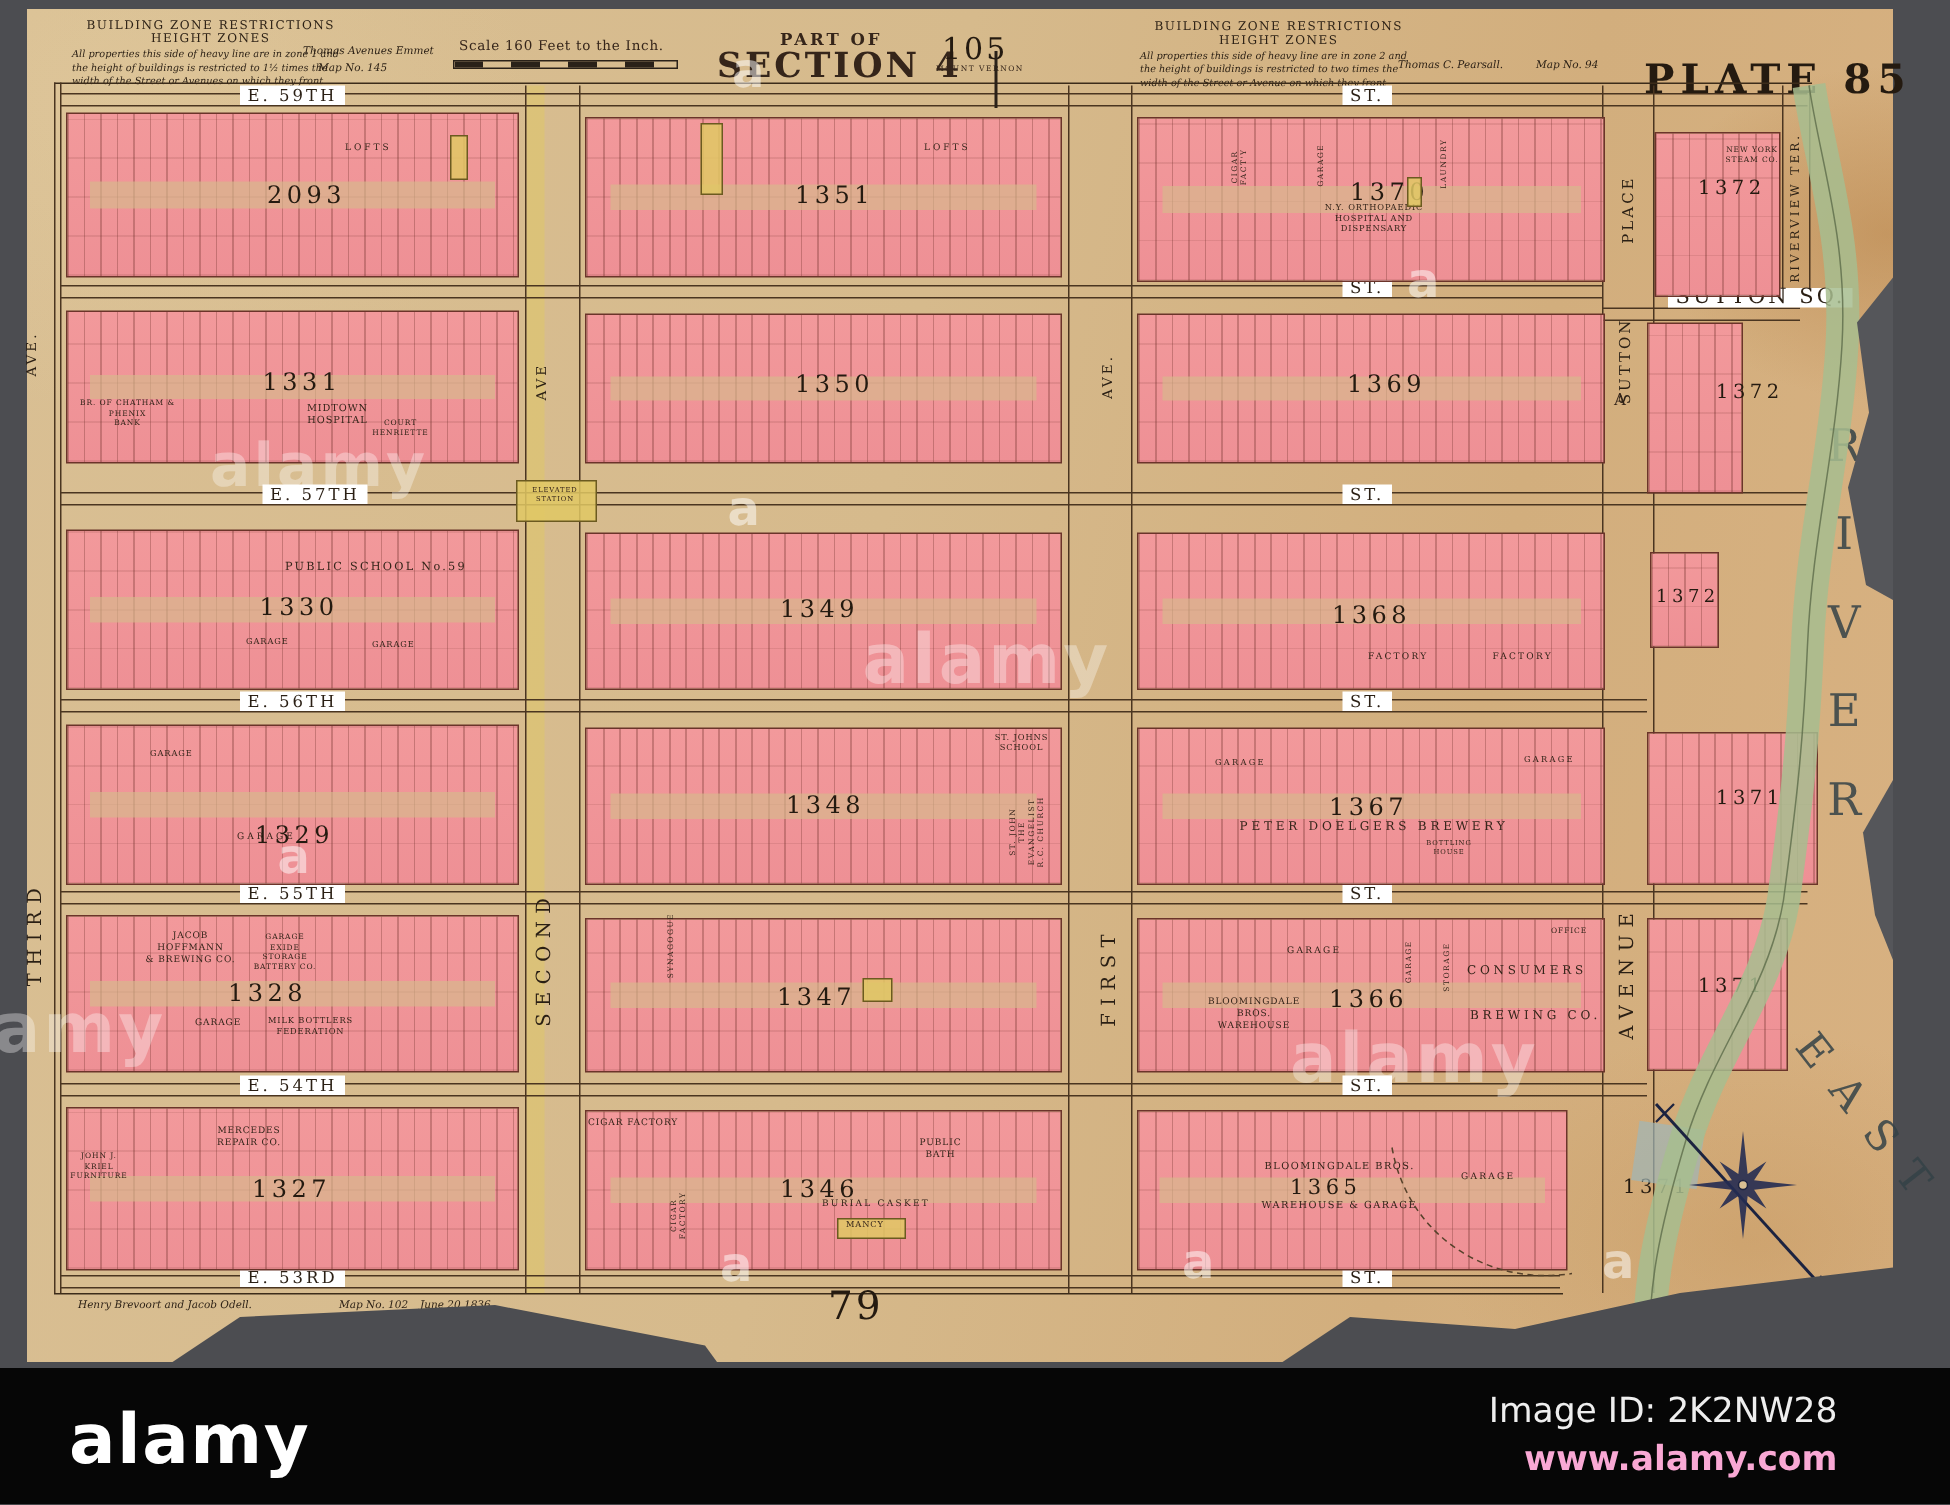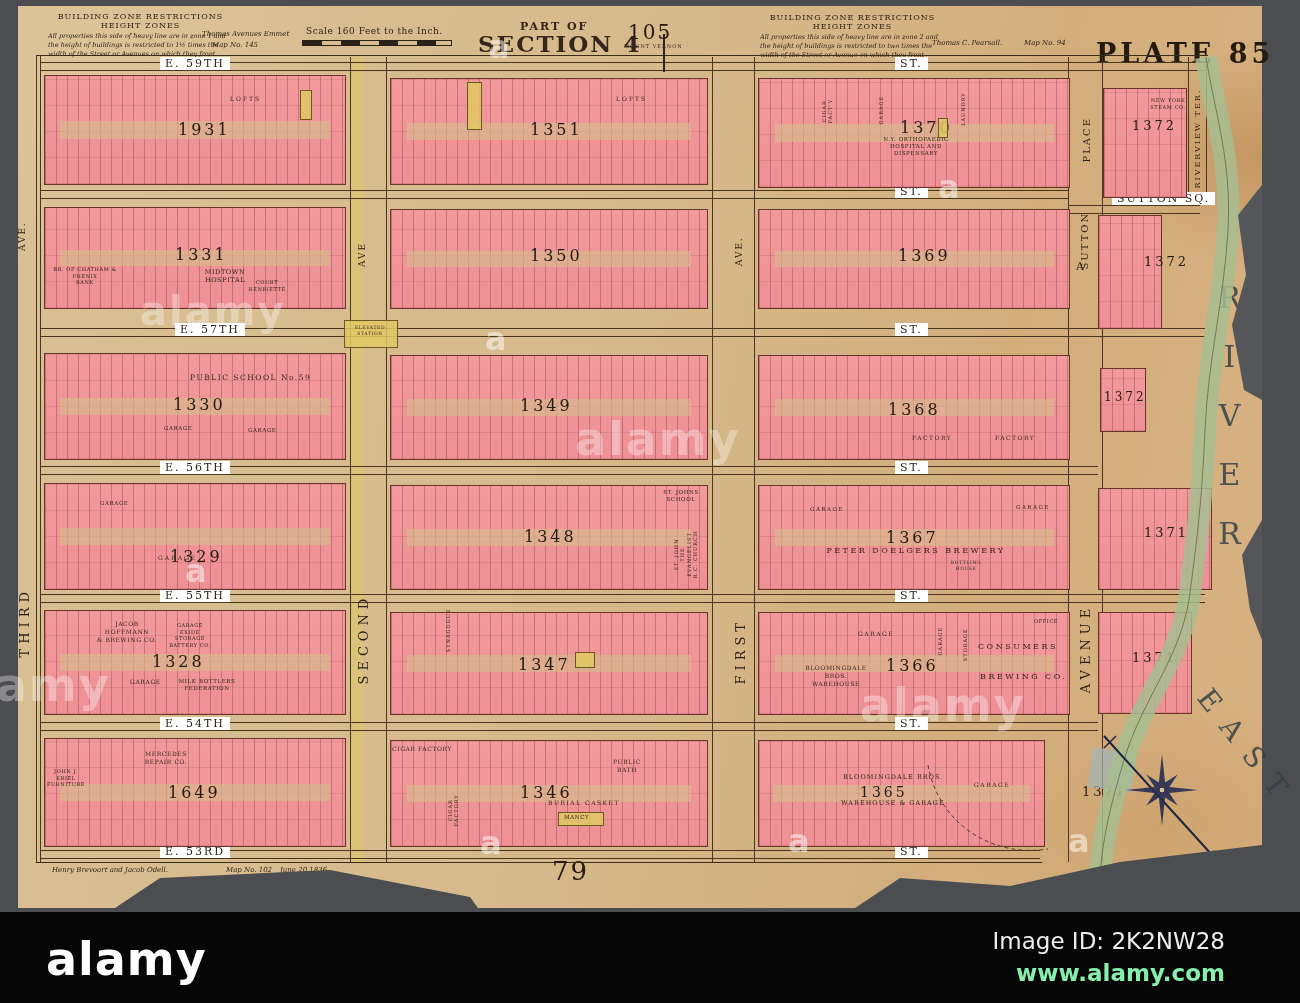--- a/index.html
+++ b/index.html
@@ -42,21 +42,21 @@
       font-weight:bold;font-size:32px;pointer-events:none;}
   .overlay{position:absolute;left:0;top:0;pointer-events:none;}
   .river-word{position:absolute;left:1212px;top:280px;writing-mode:vertical-rl;
       text-orientation:upright;font-size:30px;letter-spacing:24px;color:rgba(52,66,70,.85);}
   .east-word{position:absolute;left:1176px;top:732px;transform:rotate(52deg);
       font-size:28px;letter-spacing:16px;color:rgba(52,66,70,.85);}
   .abar{position:absolute;left:0;top:912px;width:1300px;height:91px;background:#060606;}
   .alogo{position:absolute;left:46px;top:20px;color:#fff;font:bold 46px "DejaVu Sans",sans-serif;
       letter-spacing:1px;}
   .aid{position:absolute;right:75px;top:16px;color:#eee;font:23px "DejaVu Sans",sans-serif;}
-  .aurl{position:absolute;right:75px;top:48px;color:#86efac;font:bold 23px "DejaVu Sans",sans-serif;
+  .aurl{position:absolute;right:75px;top:48px;color:#f9a8d4;font:bold 23px "DejaVu Sans",sans-serif;
       text-decoration:none;}
   .scalebar{position:absolute;left:302px;top:40px;width:148px;height:4px;border:1px solid #2a2118;
       background:repeating-linear-gradient(90deg,#2a2118 0 19px,transparent 19px 38px);}
   .bignum{position:absolute;font-size:26px;letter-spacing:2px;color:#241a10;}
 </style>
 </head>
 <body>
 
 <div class="stage">
 
@@ -114,36 +114,36 @@
   <div class="stname" style="left:175px;top:323px;">E. 57TH</div>
   <div class="stname" style="left:895px;top:323px;">ST.</div>
   <div class="stname" style="left:160px;top:461px;">E. 56TH</div>
   <div class="stname" style="left:895px;top:461px;">ST.</div>
   <div class="stname" style="left:160px;top:589px;">E. 55TH</div>
   <div class="stname" style="left:895px;top:589px;">ST.</div>
   <div class="stname" style="left:160px;top:717px;">E. 54TH</div>
   <div class="stname" style="left:895px;top:717px;">ST.</div>
   <div class="stname" style="left:160px;top:845px;">E. 53RD</div>
   <div class="stname" style="left:895px;top:845px;">ST.</div>
-  <div class="stname" style="left:1112px;top:192px;font-size:11px;">SUTTON SQ.</div>
+  <div class="stname" style="left:1112px;top:192px;font-size:14px;">SUTTON SQ.</div>
 
   <div class="avename" style="left:-6px;top:620px;width:60px;">THIRD</div>
   <div class="avesub" style="left:6px;top:230px;width:32px;">AVE.</div>
   <div class="avename" style="left:319px;top:633px;width:88px;">SECOND</div>
   <div class="avesub" style="left:348px;top:248px;width:28px;">AVE</div>
   <div class="avename" style="left:708px;top:645px;width:64px;">FIRST</div>
   <div class="avesub" style="left:724px;top:246px;width:30px;">AVE.</div>
   <div class="avename" style="left:1035px;top:641px;width:100px;">AVENUE</div>
   <div class="l" style="left:1076px;top:260px;font-size:11px;">A</div>
   <div class="avesub" style="left:1054px;top:234px;width:60px;font-size:10px;">SUTTON</div>
   <div class="avesub" style="left:1061px;top:132px;width:50px;font-size:10px;">PLACE</div>
   <div class="avesub" style="left:1147px;top:134px;width:100px;font-size:8px;">RIVERVIEW TER.</div>
 
   <div class="blk court" style="left:44px;top:75px;width:300px;height:108px;"></div>
-  <div class="num" style="left:178px;top:120px;">1931</div>
+  <div class="num" style="left:178px;top:120px;">2093</div>
   <div class="l" style="left:230px;top:95px;letter-spacing:2px;">LOFTS</div>
 
   <div class="blk court" style="left:390px;top:78px;width:316px;height:105px;"></div>
   <div class="num" style="left:530px;top:120px;">1351</div>
   <div class="l" style="left:616px;top:95px;letter-spacing:2px;">LOFTS</div>
 
   <div class="blk court" style="left:758px;top:78px;width:310px;height:108px;"></div>
   <div class="num" style="left:900px;top:118px;">1370</div>
   <div class="vl" style="left:806px;top:105px;width:42px;">CIGAR FACT'Y</div>
   <div class="vl" style="left:866px;top:107px;width:30px;">GARAGE</div>
@@ -240,21 +240,21 @@
   <div class="vl" style="left:925px;top:638px;width:30px;">GARAGE</div>
   <div class="vl" style="left:949px;top:642px;width:32px;">STORAGE</div>
   <div class="l" style="left:978px;top:642px;font-size:8px;letter-spacing:2.5px;">CONSUMERS</div>
   <div class="l" style="left:980px;top:672px;font-size:8px;letter-spacing:2.5px;">BREWING CO.</div>
   <div class="l" style="left:1034px;top:618px;font-size:5px;">OFFICE</div>
 
   <div class="blk" style="left:1098px;top:612px;width:92px;height:100px;"></div>
   <div class="num" style="left:1132px;top:650px;font-size:13px;">1371</div>
 
   <div class="blk court" style="left:44px;top:738px;width:300px;height:107px;"></div>
-  <div class="num" style="left:168px;top:783px;">1649</div>
+  <div class="num" style="left:168px;top:783px;">1327</div>
   <div class="l" style="left:140px;top:750px;width:52px;font-size:6px;">MERCEDES
 REPAIR CO.</div>
   <div class="l" style="left:44px;top:768px;width:44px;font-size:5px;">JOHN J. KRIEL
 FURNITURE</div>
 
   <div class="blk court" style="left:390px;top:740px;width:316px;height:105px;"></div>
   <div class="num" style="left:520px;top:783px;">1346</div>
   <div class="l" style="left:392px;top:745px;font-size:6px;">CIGAR FACTORY</div>
   <div class="vl" style="left:435px;top:804px;width:36px;">CIGAR
 FACTORY</div>

